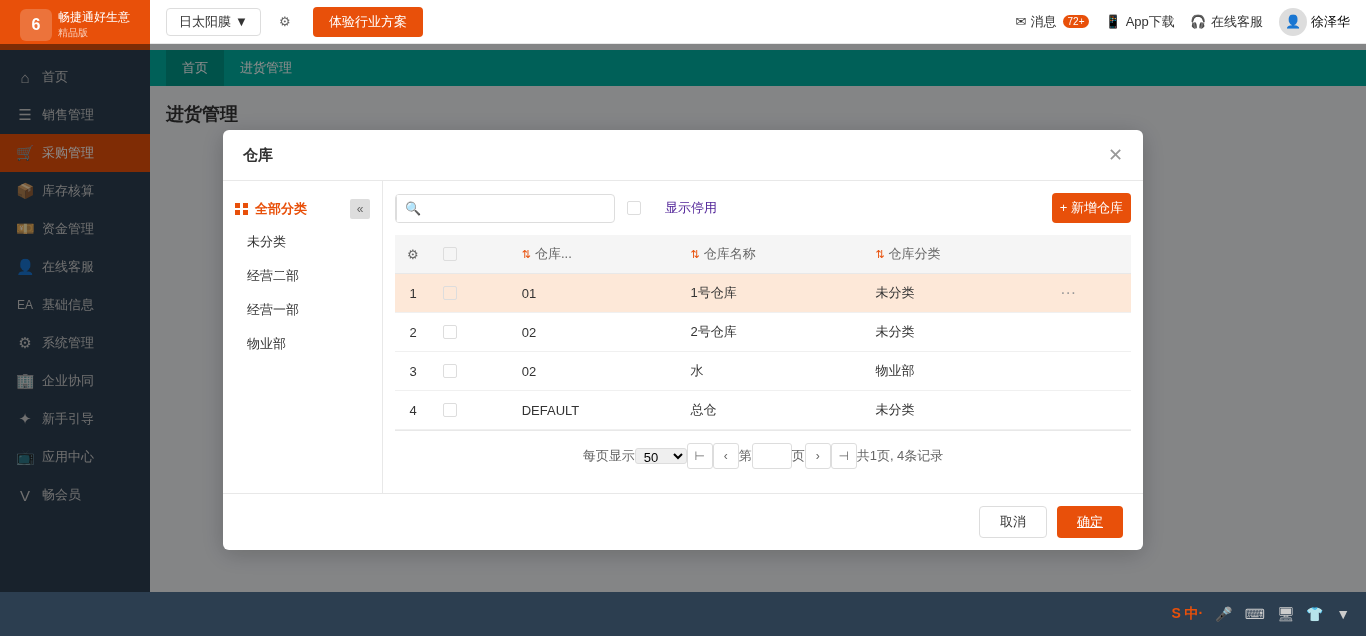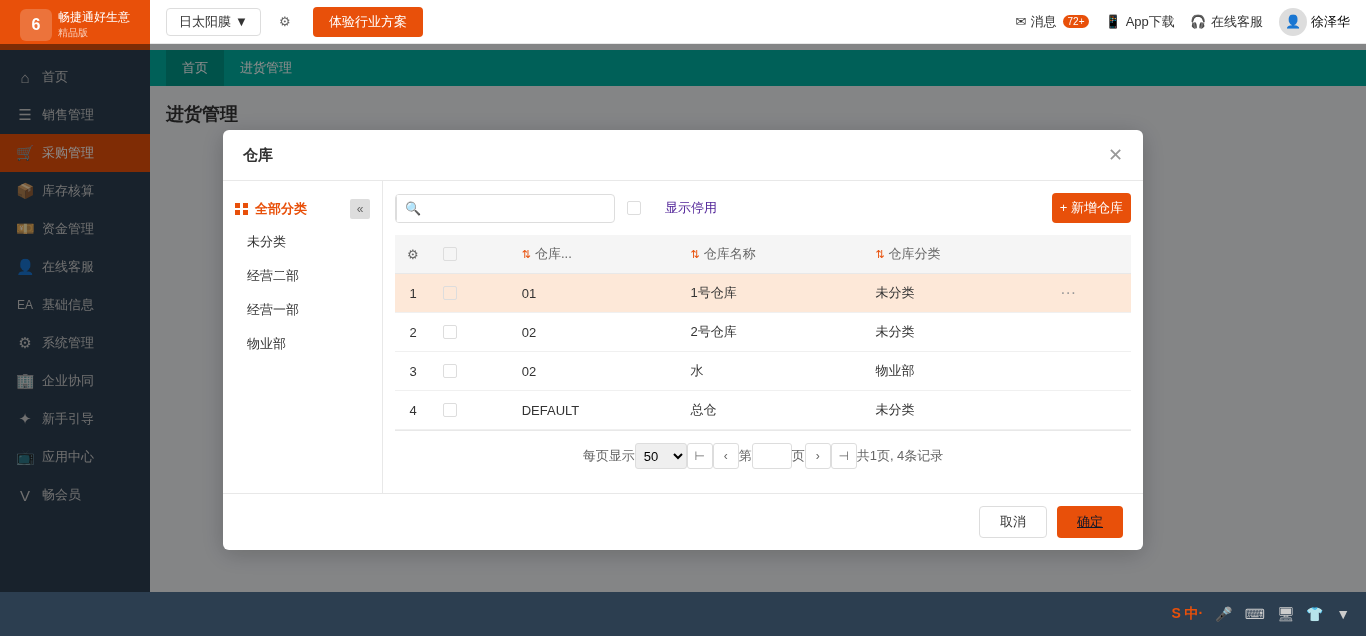--- a/index.html
+++ b/index.html
@@ -188,37 +188,37 @@
     .page-btn {
       width: 26px; height: 26px; border: 1px solid #ddd; border-radius: 3px;
       display: flex; align-items: center; justify-content: center;
       cursor: pointer; background: white; color: #666; font-size: 12px;
     }
     .page-input {
       width: 40px; height: 26px; border: 1px solid #ddd; border-radius: 3px;
       text-align: center; font-size: 13px;
     }
     .page-select {
-      height: 26px; border: 1px solid #ddd; border-radius: 3px;
+      height: 16px; border: 1px solid #ddd; border-radius: 3px;
       padding: 0 4px; font-size: 13px; cursor: pointer;
     }
     .page-total { color: #666; font-size: 13px; }
 
     
     .modal-footer {
       padding: 12px 20px; border-top: 1px solid #e8e8e8;
       display: flex; justify-content: flex-end; gap: 10px;
     }
     .btn-cancel {
       padding: 6px 20px; border: 1px solid #ddd; border-radius: 4px;
       background: white; cursor: pointer; color: #333; font-size: 13px;
     }
     .btn-confirm {
       padding: 6px 20px; border: none; border-radius: 4px;
-      background: #e8500a; color: #0f172a; cursor: pointer; font-size: 13px; text-decoration: underline;
+      background: #e8500a; color: #ffffff; cursor: pointer; font-size: 13px; text-decoration: underline;
     }
 
     
     .row-actions { color: #999; font-size: 16px; cursor: pointer; }
 
     
     .status-bar {
       position: fixed; bottom: 0; left: 0; right: 0; height: 44px;
       background: #2c3e50; display: flex; align-items: center; justify-content: flex-end;
       padding: 0 16px; gap: 12px; z-index: 300;

